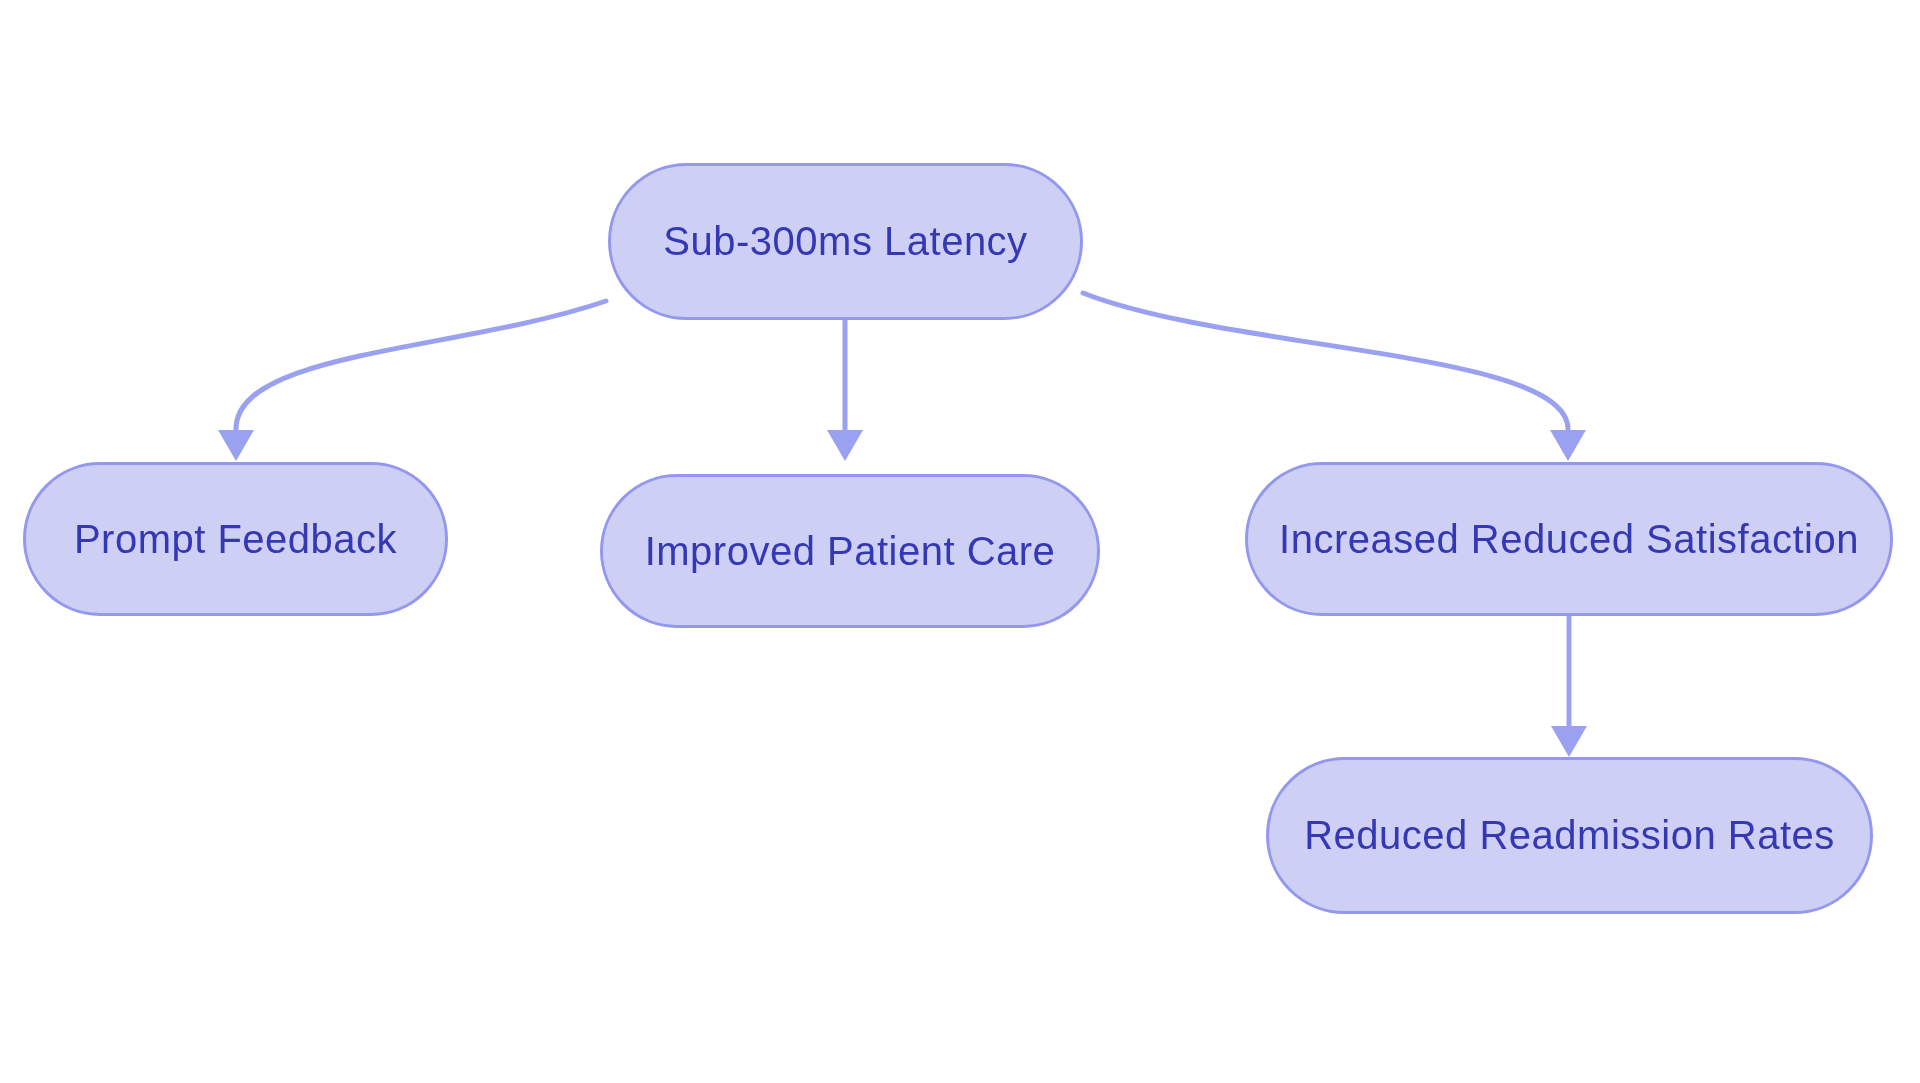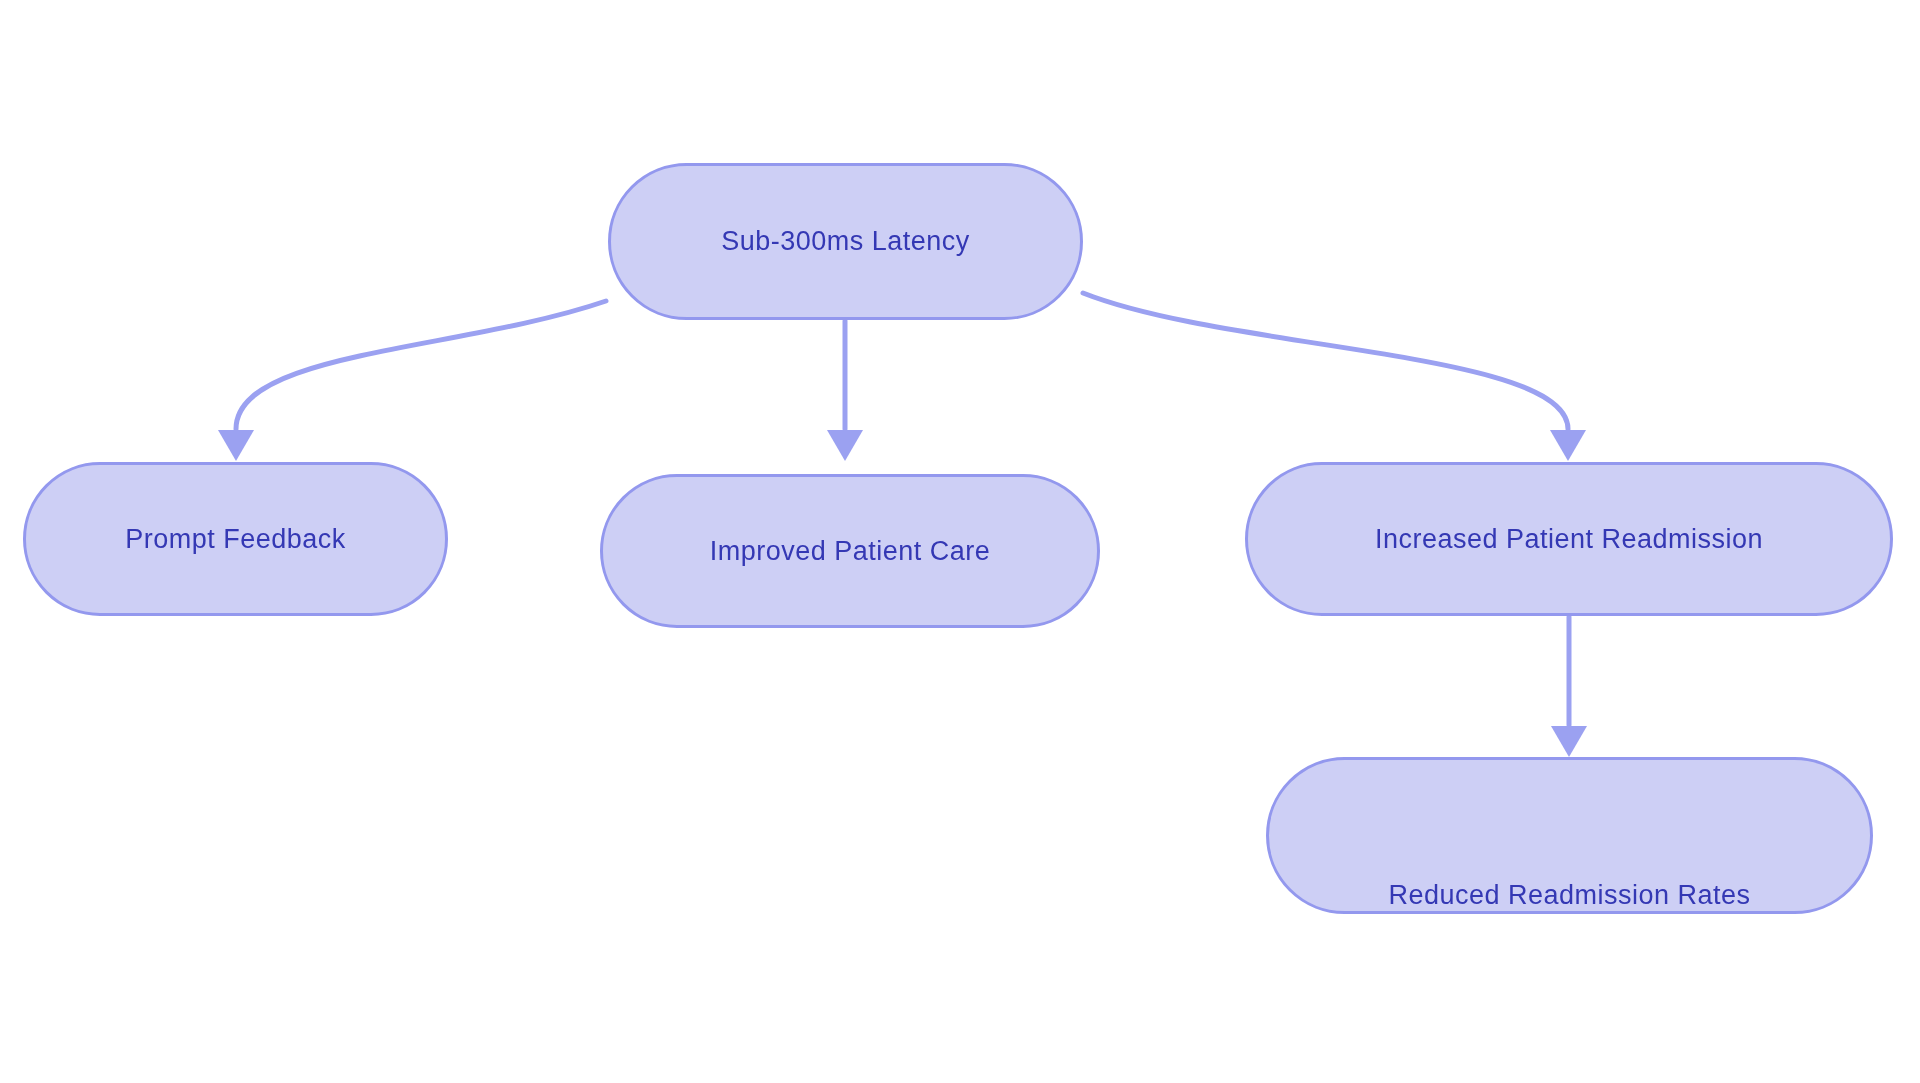--- a/index.html
+++ b/index.html
@@ -35,30 +35,30 @@
   .node {
     position: absolute;
     display: flex;
     align-items: center;
     justify-content: center;
     box-sizing: border-box;
     background: var(--fill, #cdcff5);
     border: 3px solid var(--border, #9398ee);
     border-radius: 999px;
     color: var(--text, #3438b4);
-    font-size: 27px;
+    font-size: 40px;
     letter-spacing: 0.5px;
     white-space: nowrap;
     text-align: center;
   }
   .node-root  { left: 608px;  top: 163px; width: 475px; height: 157px; }
   .node-n1    { left: 23px;   top: 462px; width: 425px; height: 154px; align-items: center; }
   .node-n2    { left: 600px;  top: 462px; width: 500px; height: 154px; margin-top: 12px; }
   .node-n3    { left: 1245px; top: 462px; width: 648px; height: 154px; }
-  .node-n4    { left: 1266px; top: 757px; width: 607px; height: 157px; align-items: flex-end; }
+  .node-n4    { left: 1266px; top: 757px; width: 607px; height: 157px; }
 </style>
 </head>
 <body>
 
 <div class="canvas">
 
   <svg class="edge-layer" viewBox="0 0 1920 1083" aria-hidden="true">
 
     <path class="edge" d="M 606 301 C 460 351, 236 351, 236 429"></path>
     <polygon class="arrowhead" points="218,430 254,430 236,461"></polygon>
@@ -79,20 +79,20 @@
 
   <div class="node node-n1">
     <span>Prompt Feedback</span>
   </div>
 
   <div class="node node-n2">
     <span>Improved Patient Care</span>
   </div>
 
   <div class="node node-n3">
-    <span>Increased Patient Readmission</span>
+    <span>Increased Reduced Satisfaction</span>
   </div>
 
   <div class="node node-n4">
     <span>Reduced Readmission Rates</span>
   </div>
 
 </div>
 
 </body></html>

